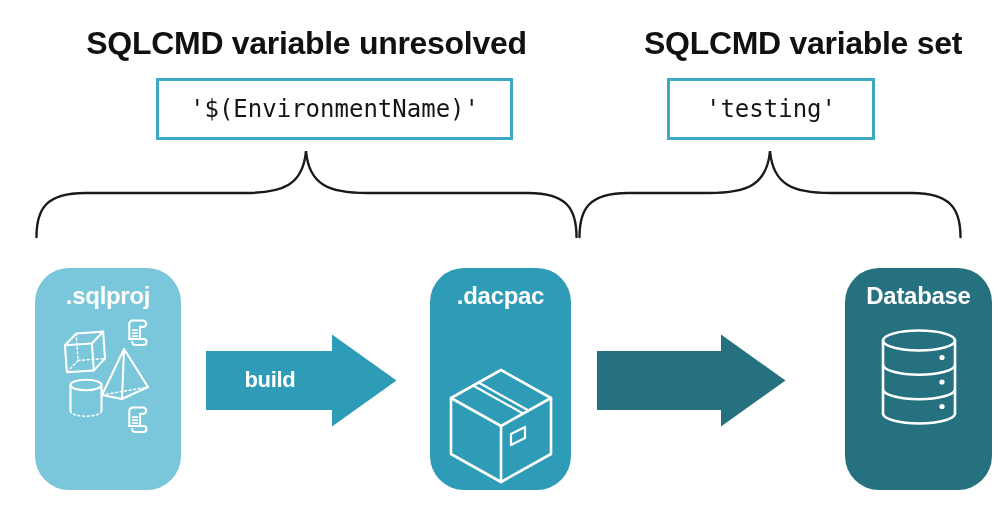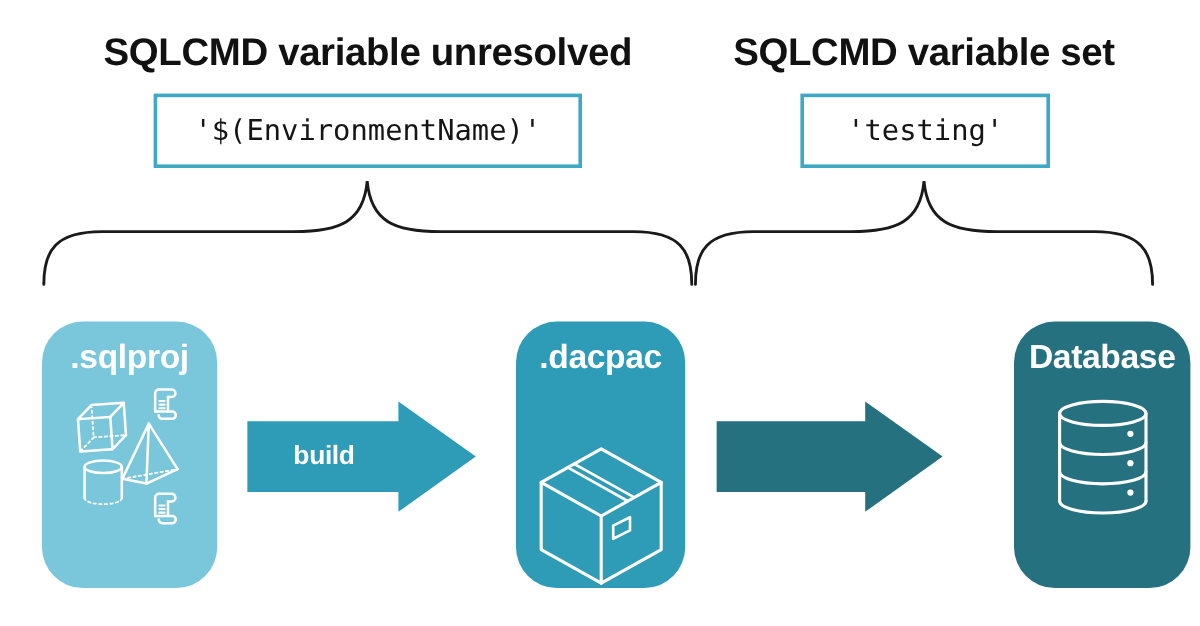--- a/index.html
+++ b/index.html
@@ -5,21 +5,21 @@
   html,body{margin:0;padding:0;background:#ffffff;}
   .canvas{
     position:relative;width:1000px;height:522px;background:#ffffff;
     font-family:"Liberation Sans",sans-serif;overflow:hidden;
   }
   .heading{
     position:absolute;top:25px;text-align:center;font-weight:700;
     font-size:32px;letter-spacing:-0.3px;color:#111111;
   }
   .heading-left{left:35px;width:543px;}
-  .heading-right{left:578px;width:384px;}
+  .heading-right{left:578px;width:384px;text-align:right;}
   .codebox{
     position:absolute;top:78px;height:56px;border:3px solid #3ea9c5;
     background:#ffffff;display:flex;align-items:center;justify-content:center;
   }
   .codebox-left{left:128px;width:351px;}
   .codebox-right{left:667px;width:202px;justify-content:center;}
   .code{
     font-family:"DejaVu Sans Mono",monospace;font-size:24px;color:#151515;
     white-space:pre;
   }
@@ -27,21 +27,21 @@
   .brace-left{left:35px;}
   .brace-right{left:578px;}
   .card{
     position:absolute;top:268px;height:222px;border-radius:34px;
     display:flex;flex-direction:column;align-items:center;
   }
   .card-sqlproj{left:35px;width:146px;}
   .card-dacpac{left:430px;width:141px;gap:48px;}
   .card-database{left:816px;width:147px;}
   .card-title{
-    margin-top:14px;font-weight:700;font-size:28px;color:#ffffff;
+    margin-top:14px;font-weight:700;font-size:24px;color:#ffffff;
     letter-spacing:-0.3px;
   }
   .icon-block{display:block;}
   .icon-sqlproj{margin-top:7px;}
   .icon-dacpac{margin-top:8px;}
   .icon-database{margin-top:18px;}
   .arrow{position:absolute;top:333px;}
   .arrow-build{left:206px;}
   .arrow-deploy{left:597px;}
   .arrow-label{
@@ -51,21 +51,21 @@
   }
   .label-build{left:206px;width:128px;}
   .label-deploy{left:607px;width:124px;}
 </style>
 </head>
 <body>
 
 <div class="canvas">
 
   <div class="heading heading-left">SQLCMD variable unresolved</div>
-  <div class="codebox codebox-left" style="border-color: rgb(62, 169, 197);">
+  <div class="codebox codebox-left" style="border-color: rgb(62, 169, 197); margin-left: 28px;">
     <span class="code">'$(EnvironmentName)'</span>
   </div>
 
   <div class="heading heading-right">SQLCMD variable set</div>
   <div class="codebox codebox-right" style="border-color: rgb(62, 169, 197);">
     <span class="code">'testing'</span>
   </div>
 
   <svg class="brace brace-left" width="543" height="94" viewBox="0 0 543 94">
     <path d="M 1.5,91 C 1.5,63 11,47 50,47 L 210,47 C 248,47 268,39 271,5

